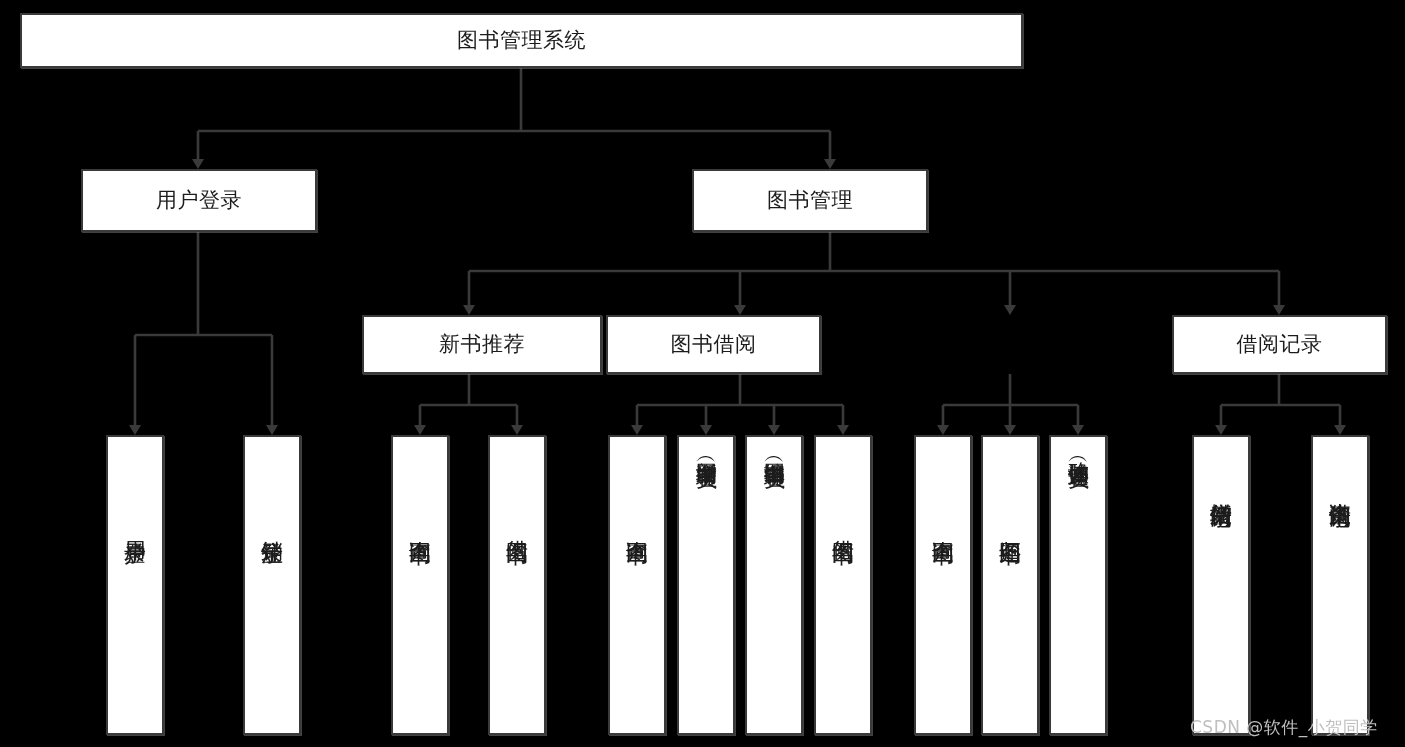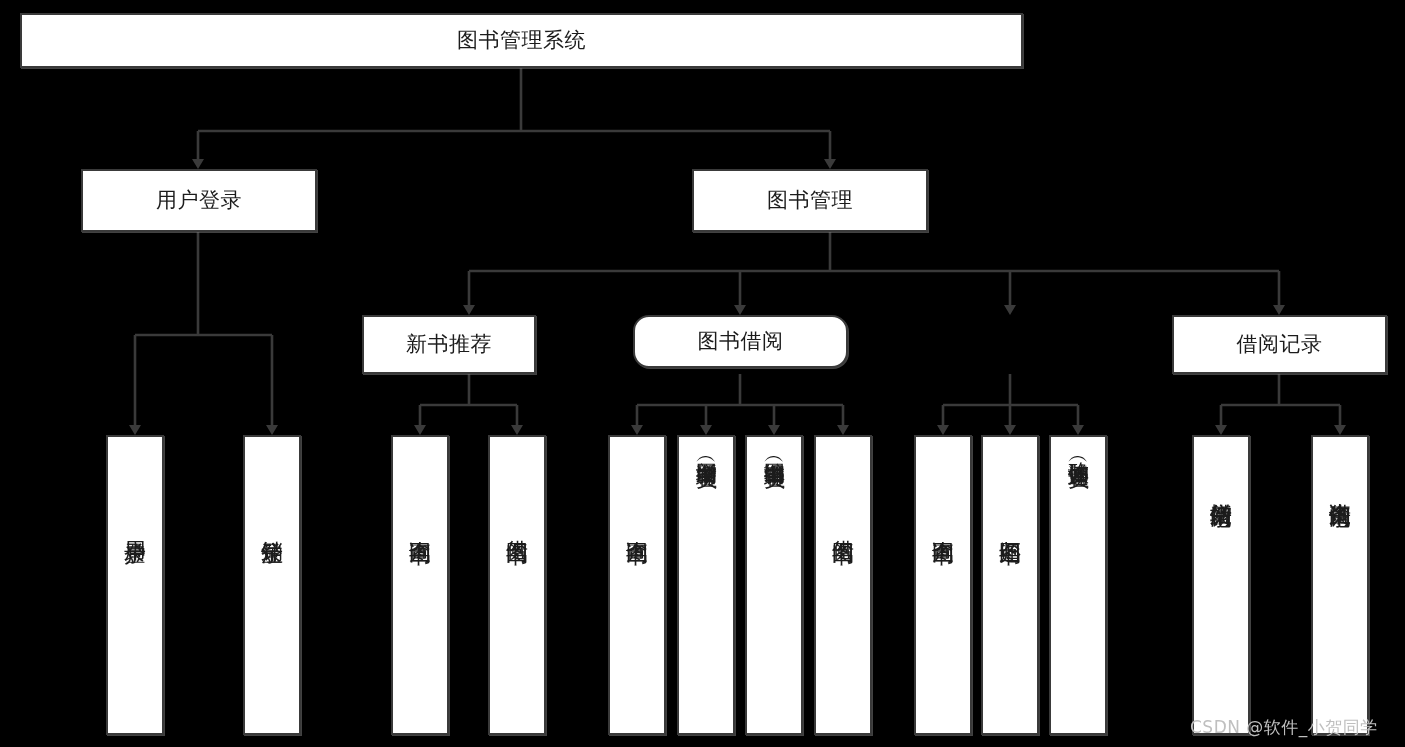--- a/index.html
+++ b/index.html
@@ -129,24 +129,24 @@
     <span class="label">图书管理系统</span>
   </div>
 
   <div class="node horiz" style="left:81px; top:169px; width:236px; height:63px;">
     <span class="label">用户登录</span>
   </div>
   <div class="node horiz" style="left:692px; top:169px; width:236px; height:63px;">
     <span class="label">图书管理</span>
   </div>
 
-  <div class="node horiz" style="left:362px; top:315px; width:174px; height:59px;">
+  <div class="node horiz" style="left:362px; top:315px; width:240px; height:59px;">
     <span class="label">新书推荐</span>
   </div>
-  <div class="node horiz" style="left:633px; top:315px; width:215px; height:53px;border-radius:16px;">
+  <div class="node horiz" style="left:606px; top:315px; width:215px; height:59px;">
     <span class="label">图书借阅</span>
   </div>
   <div class="node horiz" style="left:1172px; top:315px; width:215px; height:59px;">
     <span class="label">借阅记录</span>
   </div>
 
   <div class="node vert" style="left:106px; top:435px; width:58px; height:300px; padding-top:86px;">
     <span class="label">用户登录</span>
   </div>
   <div class="node vert" style="left:243px; top:435px; width:58px; height:300px; padding-top:86px;">

